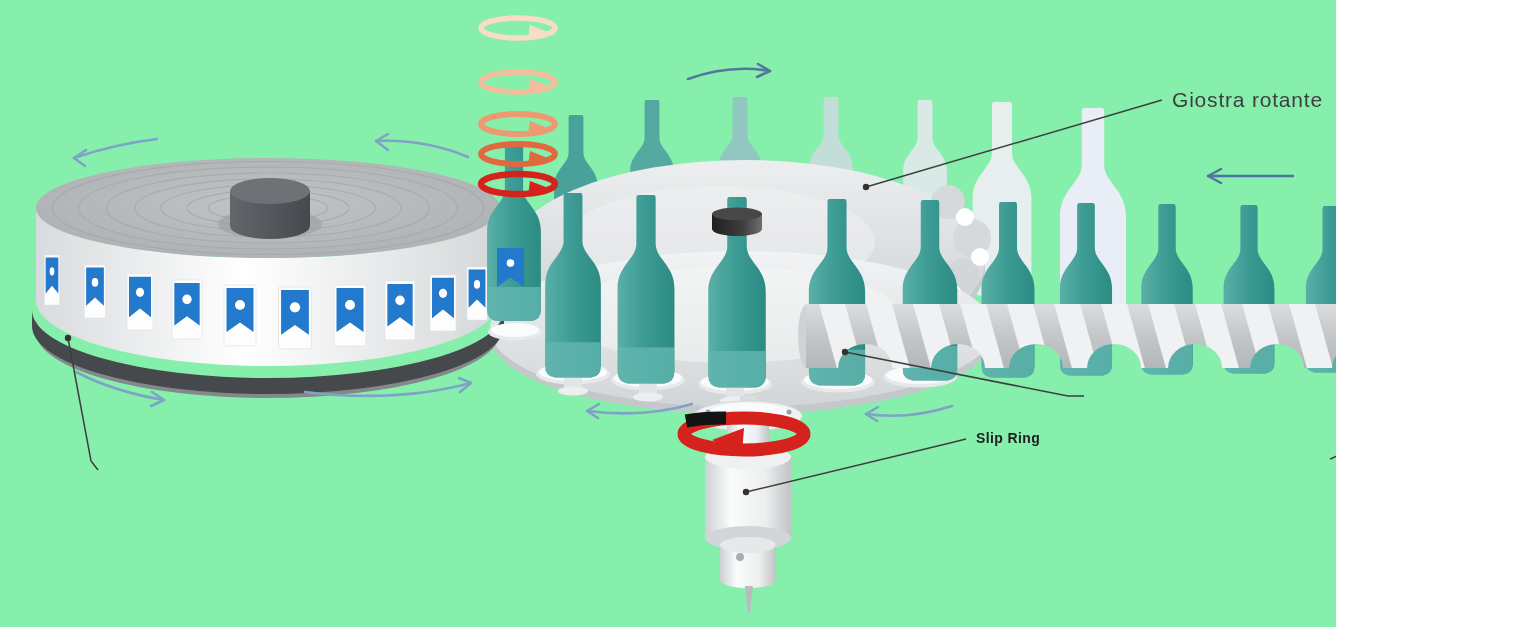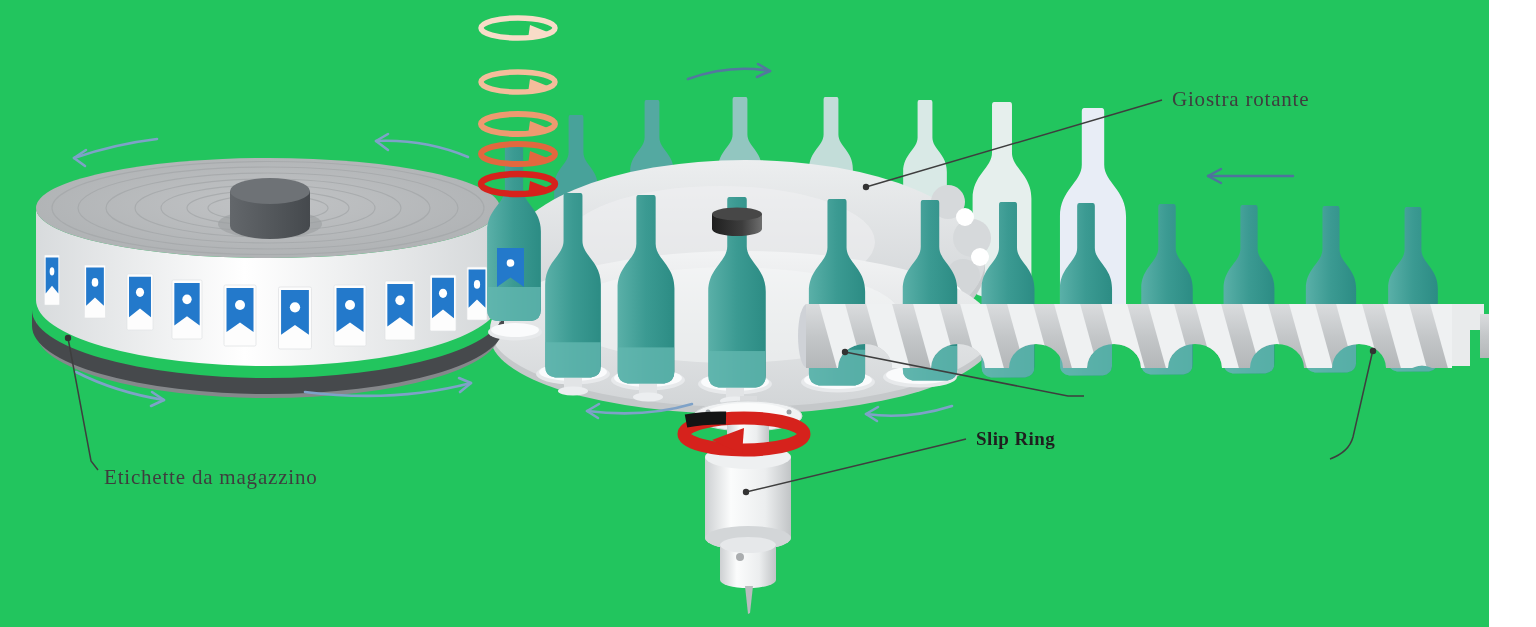--- a/index.html
+++ b/index.html
@@ -1,25 +1,25 @@
 <!DOCTYPE html>
 <html><head>
 <meta charset="utf-8">
 <style>
   html,body{margin:0;padding:0;background:#ffffff;}
   .stage{
-    position:relative;width:1489px;height:627px;background:#22c55e;
-    font-family:Liberation Serif, serif;overflow:hidden;
+    position:relative;width:1336px;height:627px;background:#86efac;
+    font-family:Liberation Sans, sans-serif;overflow:hidden;
   }
   .stage svg{position:absolute;left:0;top:0;}
   .callout{
     position:absolute;white-space:nowrap;color:#3e3e3e;
     font-size:21px;letter-spacing:0.8px;font-weight:400;line-height:25px;
   }
-  .callout.bold{font-weight:700;color:#1f1f1f;font-size:19px;letter-spacing:0.4px;}
+  .callout.bold{font-weight:700;color:#1f1f1f;font-size:14px;letter-spacing:0.4px;}
   .fieldbus-list{
     position:absolute;color:#4a4a4a;font-style:italic;font-size:17.5px;
     letter-spacing:0.3px;line-height:25px;white-space:nowrap;
   }
 </style>
 </head>
 <body>
 
 <div class="stage">
 
@@ -392,14 +392,13 @@
   </g>
 </svg>
 
   <div class="callout" style="left:1172px;top:87px">Giostra rotante</div>
 
 
   <div class="callout bold" style="left:976px;top:426px">Slip Ring</div>
 
 
 
-  <div class="callout" style="left:104px;top:465px">Etichette da magazzino</div>
 </div>
 
 </body></html>

